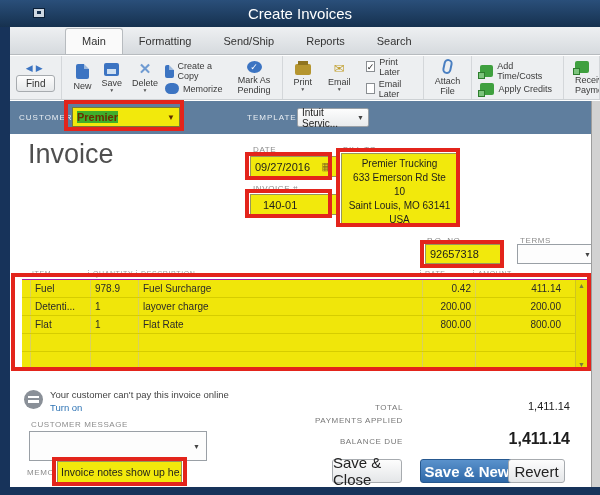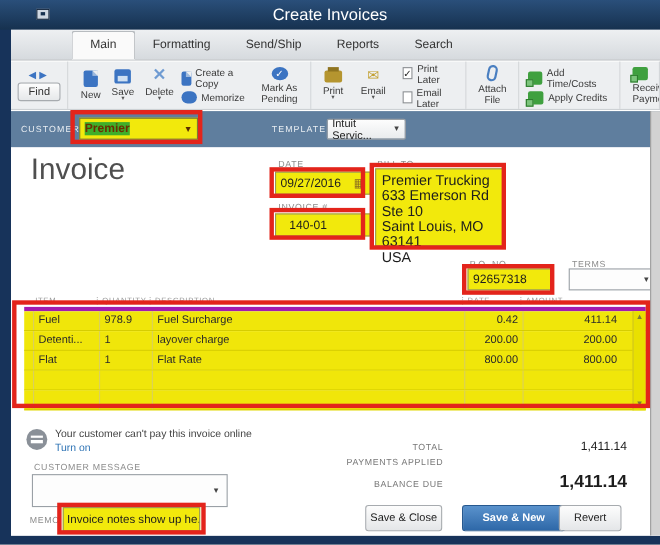--- a/index.html
+++ b/index.html
@@ -69,32 +69,32 @@
   .tmpl-field .caret { margin-left:auto; font-size:7px; color:#444; }
 
   
   .form { position:absolute; left:0; top:107px; right:0; bottom:0; background:#fff; }
   .h-invoice { position:absolute; left:18px; top:5px; font-size:27px; color:#4f4f4f; }
   .flabel { position:absolute; font-size:8px; color:#8c8c8c; letter-spacing:0.6px; }
   .yfield { position:absolute; background:#f2e90c; border:1px solid #97975a; font-size:11px; color:#1d1d1d;
     display:flex; align-items:center; padding:0 4px; }
   .yfield .cal { margin-left:auto; color:#8a6d1e; font-size:11px; }
   .billto { position:absolute; left:331px; top:19px; width:117px; height:71px; background:#f2e90c;
-    border:1px solid #97975a; font-size:13px; color:#1d1d1d; line-height:14px; padding:3px 5px; }
+    border:1px solid #97975a; font-size:10px; color:#1d1d1d; line-height:14px; padding:3px 5px;text-align:center; }
   .wfield { position:absolute; background:#fdfdfd; border:1px solid #9aa0a6; display:flex; align-items:center;
     font-size:10px; color:#222; padding:0 4px; }
   .wfield .caret { margin-left:auto; font-size:7px; color:#444; }
 
   
   .grid { position:absolute; left:12px; top:132px; width:565px; }
   .ghead { display:flex; height:13px; font-size:7px; color:#9a9a9a; letter-spacing:0.6px; align-items:flex-end; padding-bottom:2px; }
   .ghead .gc { padding-left:4px; }
   .ghead .gc.sep { border-left:1px dotted #b9b9b9; }
   .gc0{width:6px;} .gc1{width:60px;} .gc2{width:48px;} .gc3{width:284px;} .gc4{width:53px; text-align:left;} .gc5{width:102px;}
-  .gbody { position:relative; border-top:4px solid #a21caf; }
+  .gbody { position:relative; border-top:1px solid #a21caf; }
   .grow { display:flex; height:18px; background:#f0e60a; border-bottom:1px solid #d6cd00; font-size:10px; color:#2a2a2a; }
   .grow .cell { display:flex; align-items:center; padding:0 4px; border-left:1px solid #d9d05e; overflow:hidden; white-space:nowrap; }
   .grow .cell:first-child { border-left:none; }
   .grow .num { justify-content:flex-end; }
   .gscroll { position:absolute; right:0; top:0; bottom:0; width:12px; background:#e9e000;
     border-left:1px solid #cfc520; display:flex; flex-direction:column; justify-content:space-between;
     align-items:center; font-size:7px; color:#7a7a3a; padding:2px 0; }
 
   
   .pay-icon { position:absolute; left:14px; top:256px; width:19px; height:19px; border-radius:50%; background:#8a9098; }
@@ -108,21 +108,21 @@
   .cm-field .caret { position:absolute; right:6px; top:11px; font-size:7px; color:#444; }
   .memo-label { position:absolute; left:17px; top:334px; font-size:8px; color:#8c8c8c; letter-spacing:0.6px; }
   .memo-field { position:absolute; left:47px; top:327px; width:125px; height:22px; background:#f2e90c;
     border:1px solid #97975a; font-size:10.5px; color:#1d1d1d; display:flex; align-items:center;
     padding:0 3px; white-space:nowrap; overflow:hidden; }
   .sumrow { position:absolute; right:30px; width:360px; display:flex; align-items:baseline; }
   .sumrow .slabel { width:193px; text-align:right; font-size:8px; color:#777; letter-spacing:0.6px; }
   .sumrow .sval { flex:1; text-align:right; font-size:11px; color:#1d1d1d; }
   .sumrow.balance .sval { font-size:16px; font-weight:bold; }
   .btn { position:absolute; top:325px; height:24px; border:1px solid #a7abaf; border-radius:3px;
-    background:linear-gradient(#fdfdfd,#e4e6e8); font-size:10px; color:#222;
+    background:linear-gradient(#fdfdfd,#e4e6e8); font-size:15px; color:#222;
     display:flex; align-items:center; justify-content:center; font-family:"Liberation Sans", sans-serif; }
   .btn.primary { background:linear-gradient(#5a92cc,#2e68a8); border-color:#26588f; color:#fff; font-weight:bold; }
 
   
   .vscroll { position:absolute; right:0; top:74px; bottom:0; width:9px; background:#d2d2d2; border-left:1px solid #9d9d9d; }
 
   
   .overlay { position:absolute; inset:0; pointer-events:none; }
   .redbox { position:absolute; border:4px solid #e3241b; }
 </style>

